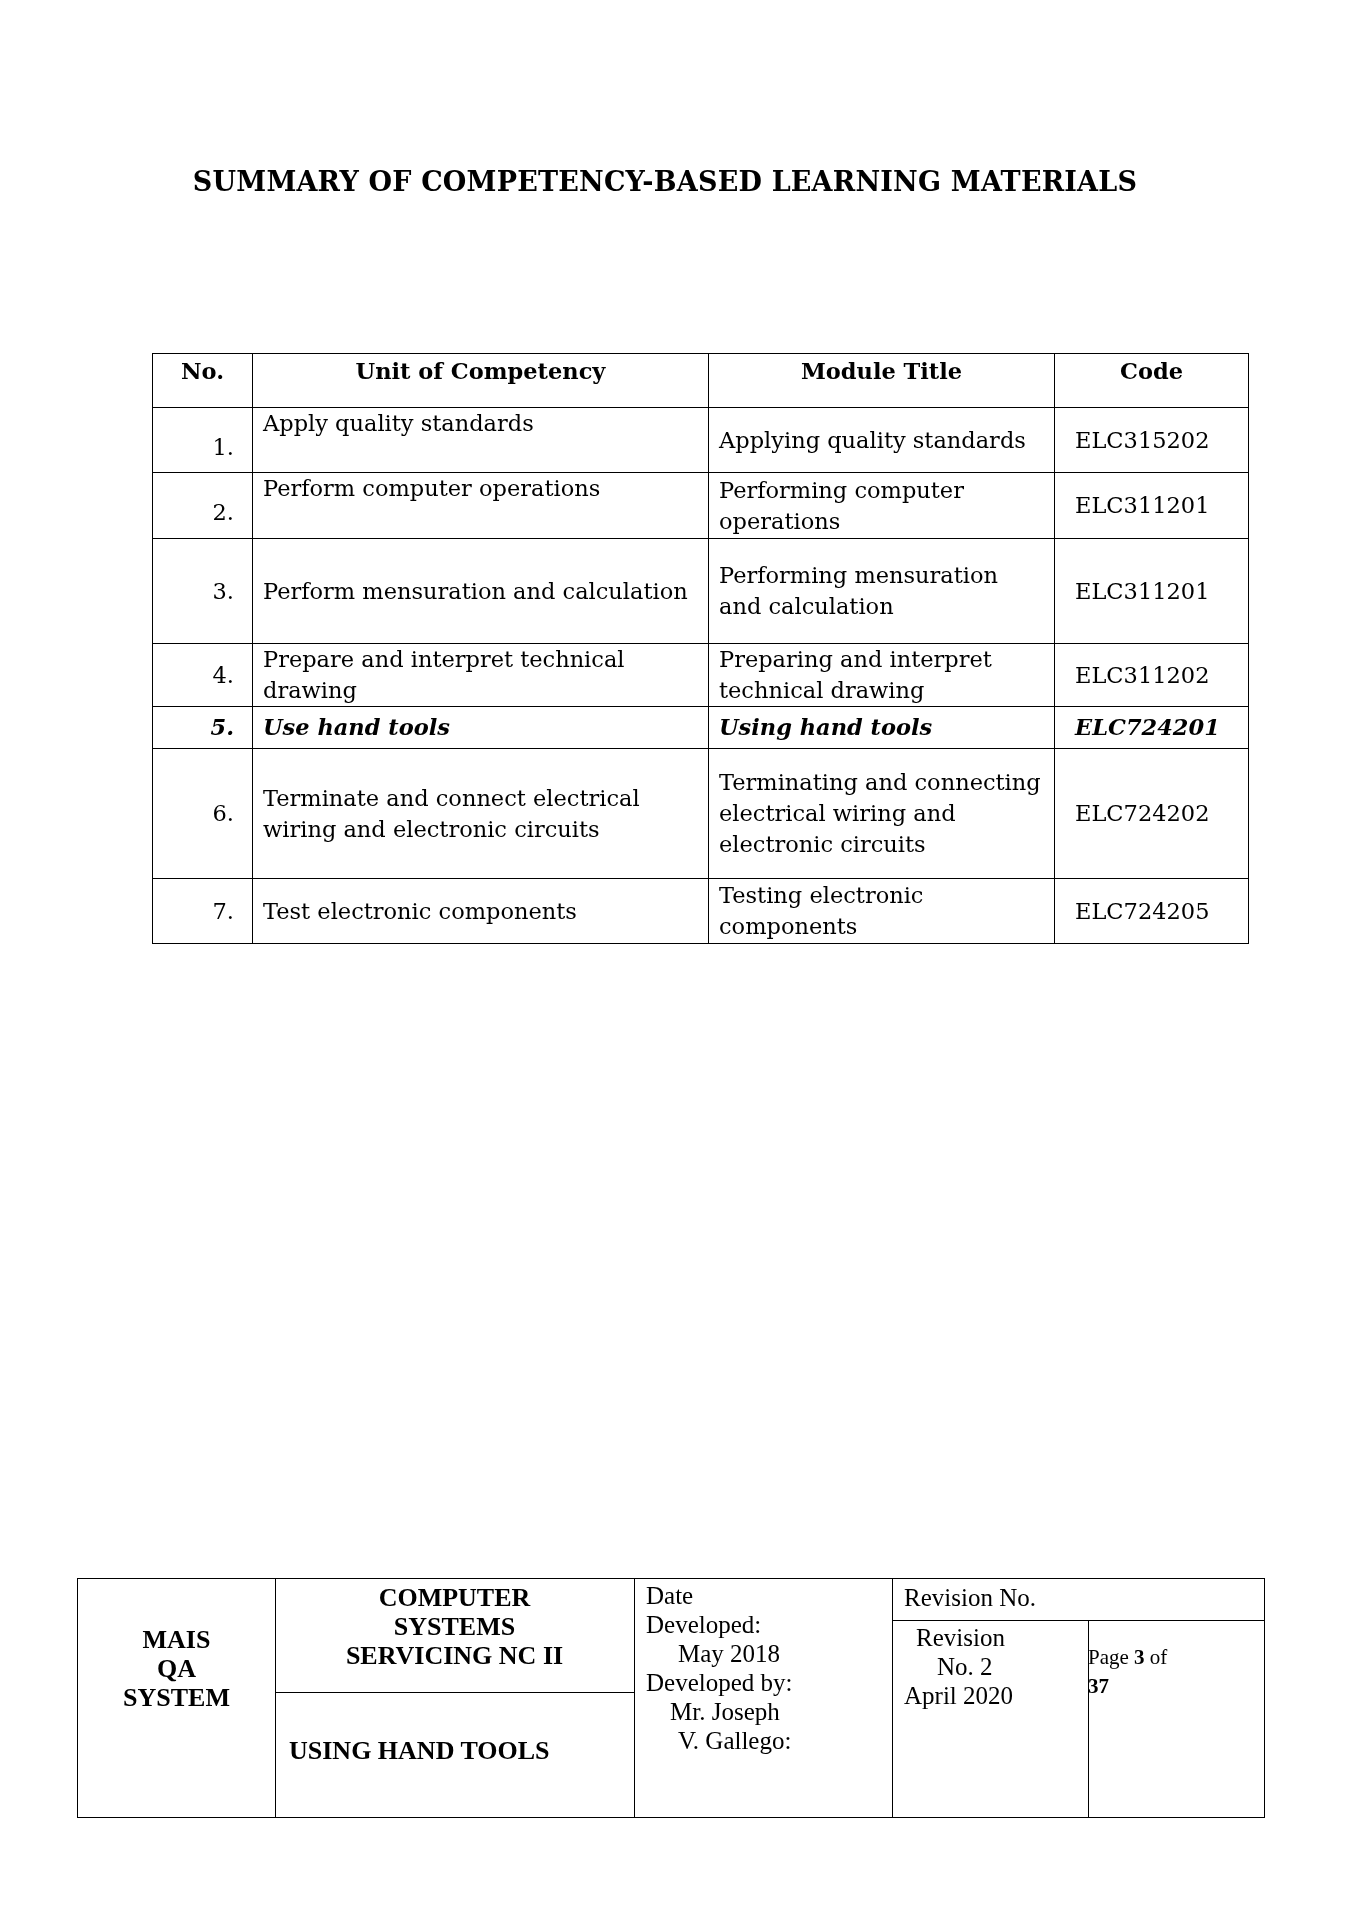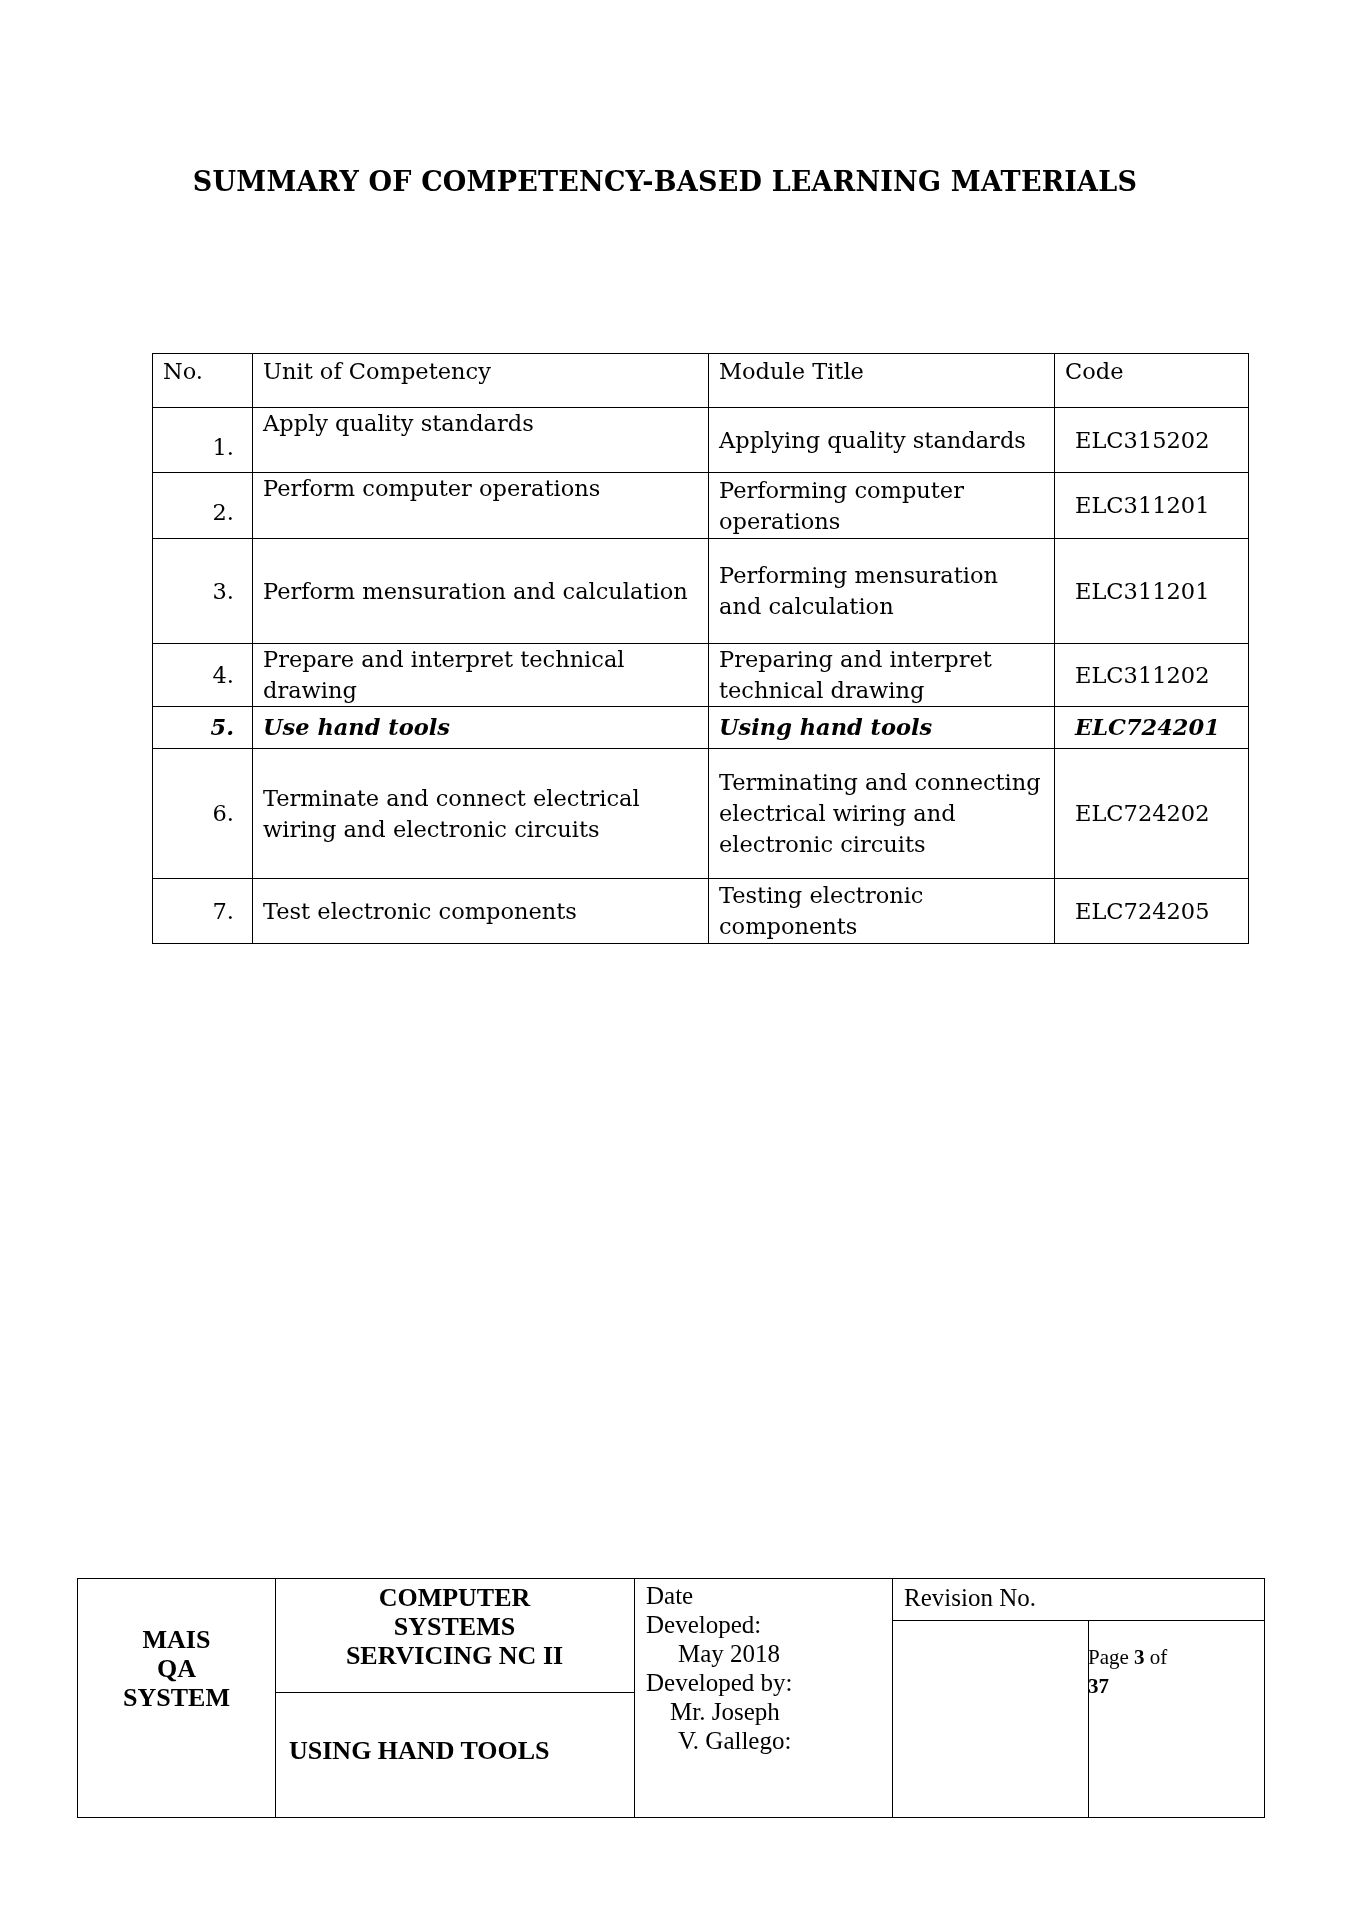--- a/index.html
+++ b/index.html
@@ -10,21 +10,21 @@
     padding-left:50px; box-sizing:border-box;margin-left:36px;
   }
   table.summary {
     position:absolute; left:152px; top:353px; width:1096px;
     border-collapse:collapse; font-family:"DejaVu Serif", serif; font-size:22.5px;
     table-layout:fixed;
   }
   table.summary td, table.summary th {
     border:1.5px solid #000; padding:0 10px; vertical-align:middle; line-height:31px;
   }
-  table.summary th { font-weight:normal; height:51px; vertical-align:top; padding-top:2px; text-align:left; }
+  table.summary th { font-weight:bold; height:51px; vertical-align:top; padding-top:2px; text-align:center; }
   table.summary td.no { text-align:right; padding-right:18px; }
   table.summary td.code { padding:0 20px; }
   table.summary td.top { vertical-align:top; }
   tr.hl td { font-weight:bold; font-style:italic; }
   col.c1 { width:100px; } col.c2 { width:456px; } col.c3 { width:346px; } col.c4 { width:194px; }
 
   .footer {
     position:absolute; left:77px; top:1578px; width:1188px; height:240px;
     border:1.5px solid #000; box-sizing:border-box;
     font-family:"Liberation Serif", serif; font-size:25px;
@@ -127,20 +127,25 @@
     <div class="line">Date</div>
     <div class="line">Developed:</div>
     <div class="line" style="padding-left:32px">May 2018</div>
     <div class="line">Developed by:</div>
     <div class="line" style="padding-left:24px">Mr. Joseph</div>
     <div class="line" style="padding-left:32px">V. Gallego:</div>
   </div>
 
   <div class="fcell" style="left:826px; top:5px; font-size:25px;">Revision No.</div>
 
+  <div class="fcell" style="left:826px; top:44px; width:184px; font-size:25px;">
+    <div class="line" style="padding-left:12px">Revision</div>
+    <div class="line" style="padding-left:33px">No. 2</div>
+    <div class="line">April 2020</div>
+  </div>
 
   <div class="fcell" style="left:1010px; width:178px; top:64px; text-align:left; font-size:21px;">
     <div class="line">
       <span>Page</span>
       <span class="b">3</span>
       <span>of</span>
     </div>
     <div class="line b">37</div>
   </div>
 </div>

